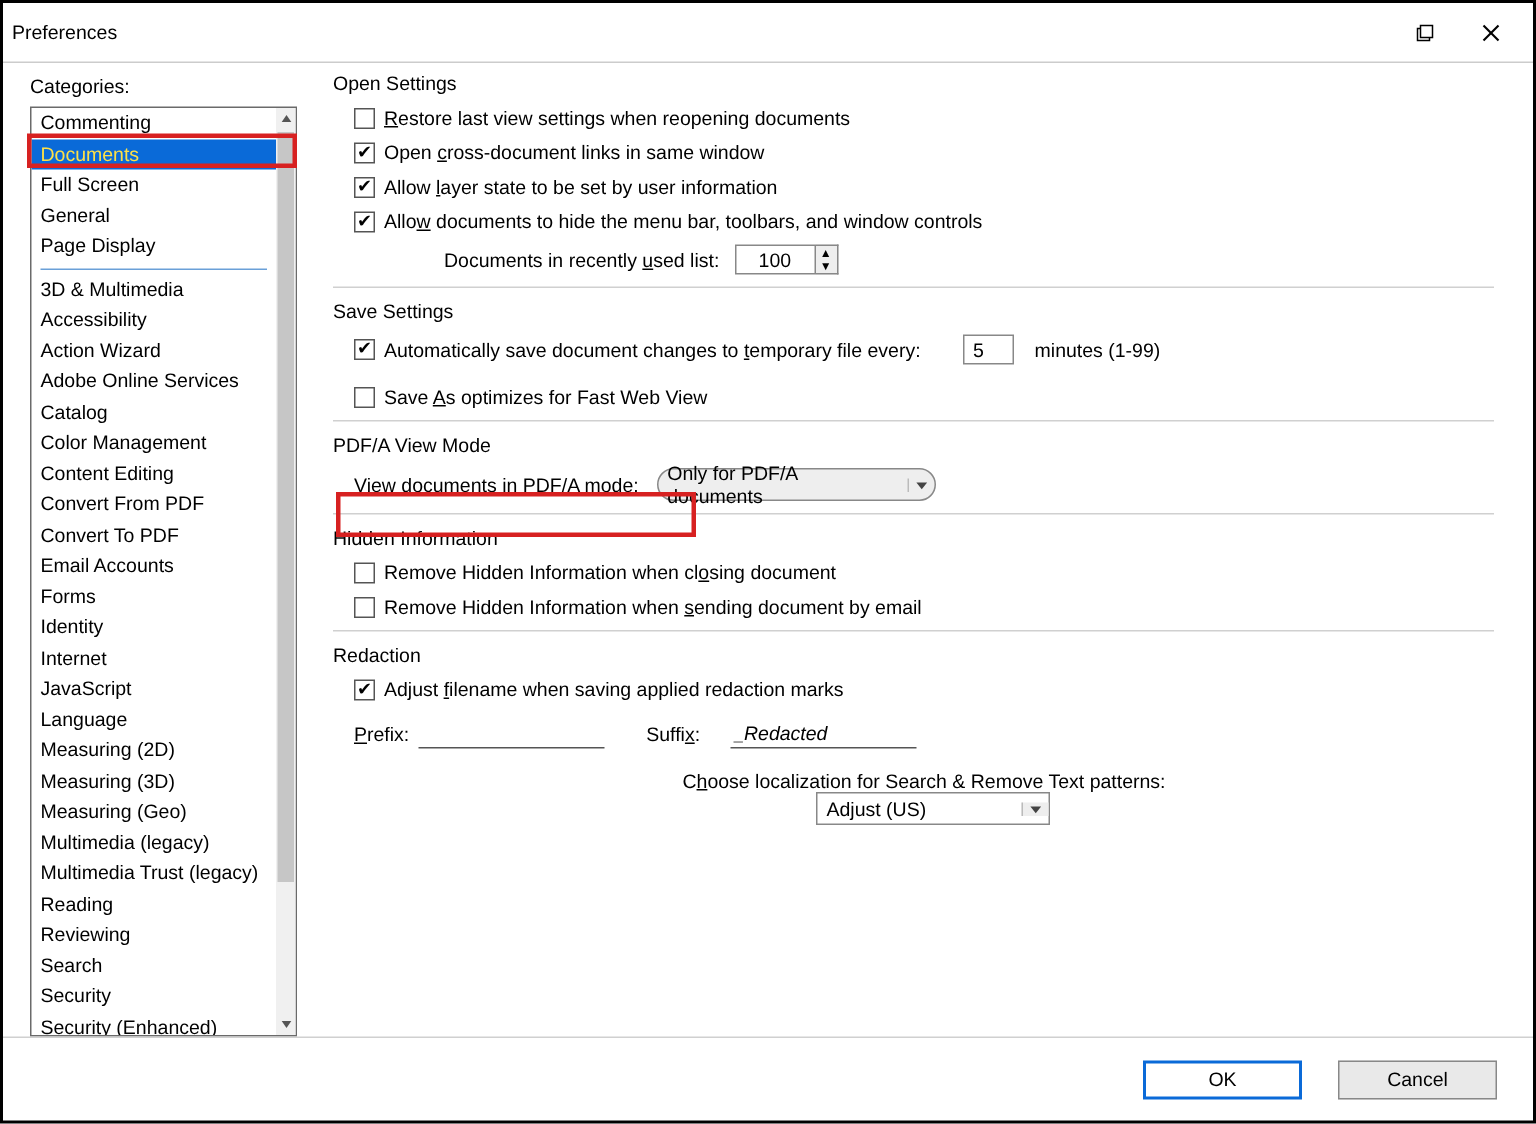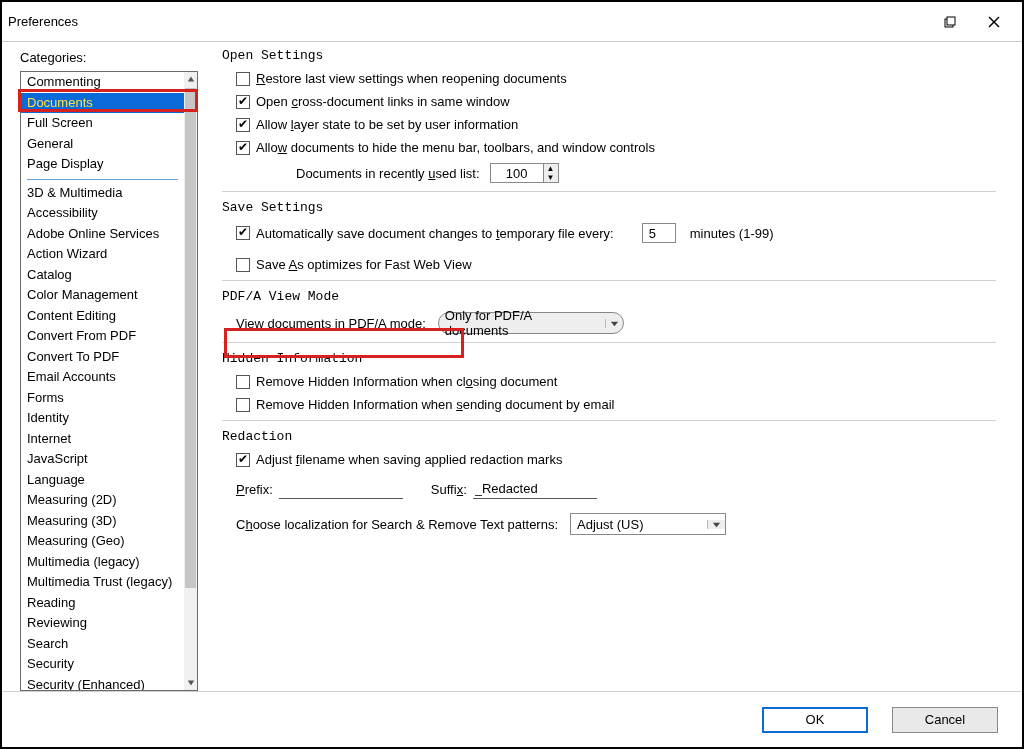--- a/index.html
+++ b/index.html
@@ -88,21 +88,21 @@
     position:absolute; left:1px; right:1px; top:2px; height:500px;
     background:#c6c6c6;
   }
   .red-outline-1 {
     position: absolute;
     border: 3px solid #d72121;
     pointer-events: none;
   }
   .right-col { flex:1; padding-top: 4px; padding-right: 8px; }
   .group { margin-bottom: 8px; }
-  .group-title { margin-bottom: 8px; padding-left: 0; font-family: Liberation Mono, monospace; }
+  .group-title { margin-bottom: 8px; padding-left: 0; }
   .group-body { padding-left: 14px; }
   .gdiv {
     border-top: 1px solid #d0d0d0;
     margin: 8px 0 8px 0;
   }
   .row { display:flex; align-items:center; margin-bottom: 8px; }
   .chk {
     width: 14px; height: 14px;
     border: 1px solid #555;
     margin-right: 6px;
@@ -211,22 +211,22 @@
     <div class="listbox-wrap">
       <div class="listbox" id="listbox">
           <div class="item">Commenting</div>
           <div class="item selected">Documents</div>
           <div class="item">Full Screen</div>
           <div class="item">General</div>
           <div class="item">Page Display</div>
           <div class="sep"></div>
           <div class="item">3D &amp; Multimedia</div>
           <div class="item">Accessibility</div>
+          <div class="item">Action Wizard</div>
           <div class="item">Adobe Online Services</div>
-          <div class="item">Action Wizard</div>
           <div class="item">Catalog</div>
           <div class="item">Color Management</div>
           <div class="item">Content Editing</div>
           <div class="item">Convert From PDF</div>
           <div class="item">Convert To PDF</div>
           <div class="item">Email Accounts</div>
           <div class="item">Forms</div>
           <div class="item">Identity</div>
           <div class="item">Internet</div>
           <div class="item">JavaScript</div>
@@ -351,23 +351,23 @@
       <div class="group-body">
         <div class="row">
             <span class="chk on"></span>
             <span class="ulabel"><span>Adjust </span><span class="und">f</span><span>ilename when saving applied redaction marks</span></span>
           </div>
         <div class="row" style="margin-top:12px;">
           <span class="ulabel"><span class="und">P</span><span>refix:</span></span>
           <input class="txt" style="width: 124px; margin-left: 6px;" value="">
           <span style="width:28px;"></span>
           <span class="ulabel"><span>Suffi</span><span class="und">x</span><span>:</span></span>
-          <input class="txt" style="width: 124px; margin-left: 6px;" value="_Redacted">
-        </div>
-        <div class="row" style="margin-top:14px;">
+          <input class="txt" style="width: 124px; margin-left: 20px; font-style: italic;" value="_Redacted">
+        </div>
+        <div class="row" style="margin-top:14px;flex-direction:column;">
           <span class="ulabel"><span>C</span><span class="und">h</span><span>oose localization for Search &amp; Remove Text patterns:</span></span>
           <span class="select" style="width:156px; margin-left:12px; background:#fff;">
             <span class="sel-val">Adjust (US)</span>
             <span class="dd" style="background:#eee;">
                 <svg viewBox="0 0 10 10">
                   <polygon points="1,3 9,3 5,8"></polygon>
                 </svg>
               </span>
           </span>
         </div>

